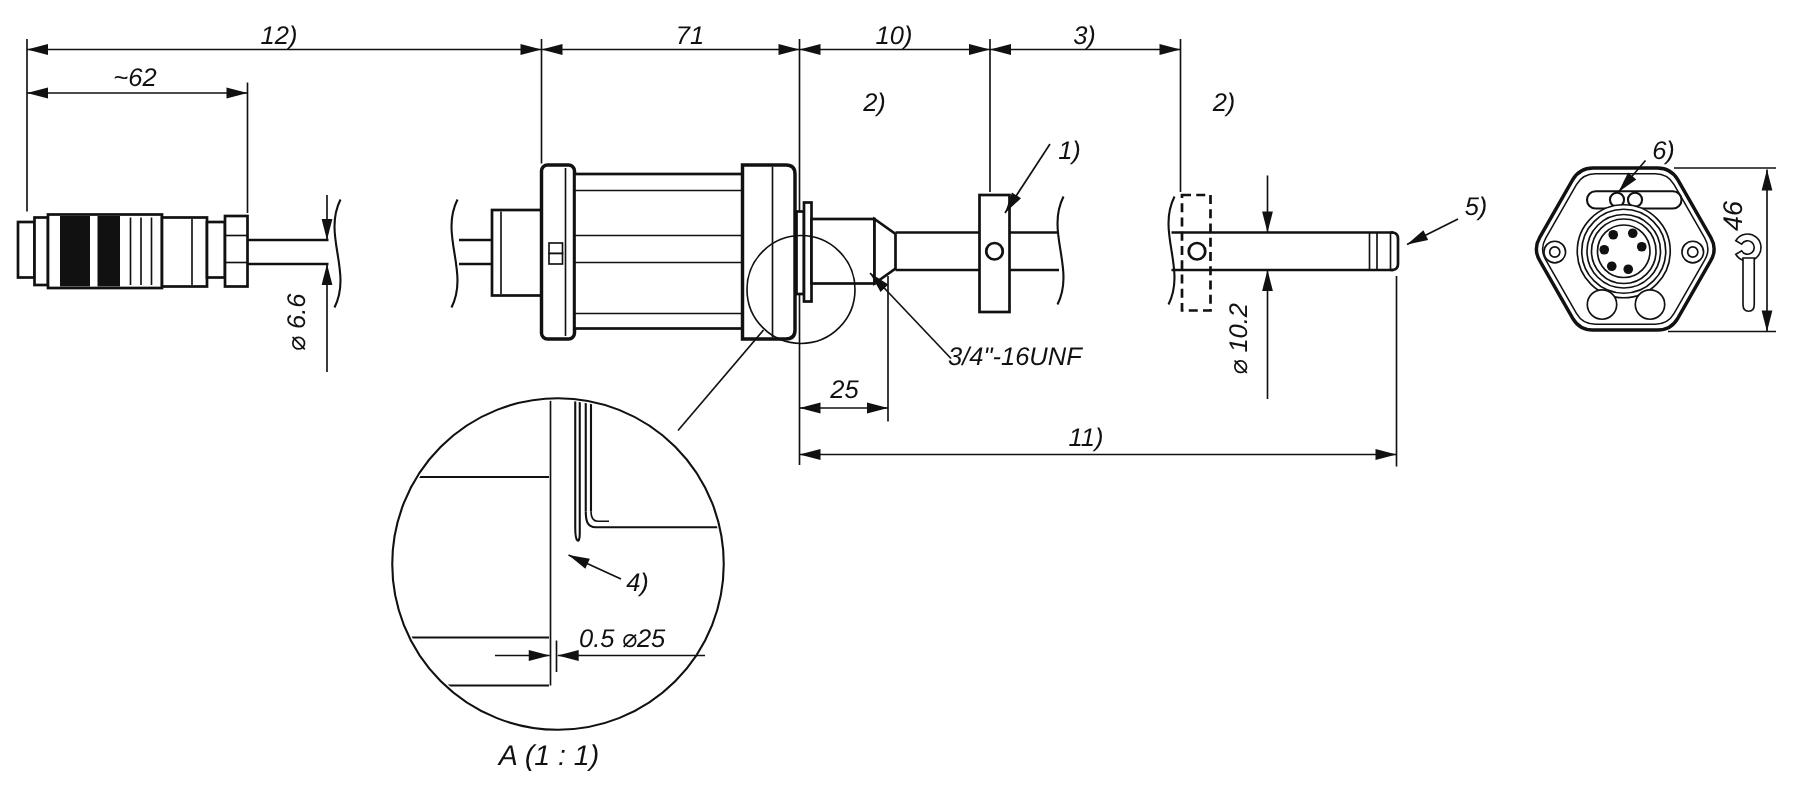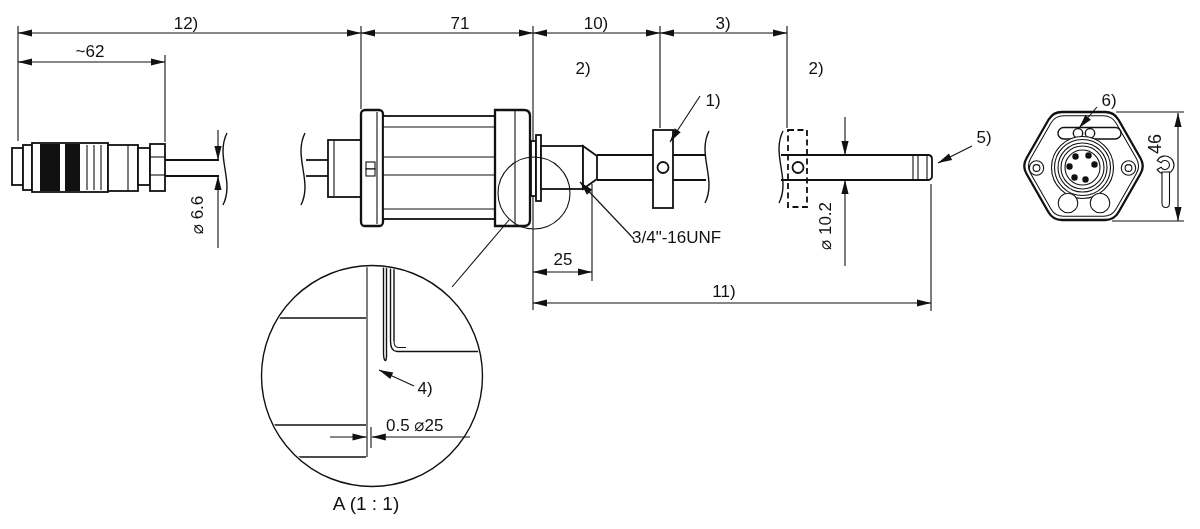--- a/index.html
+++ b/index.html
@@ -1,16 +1,16 @@
 <!DOCTYPE html>
 <html><head>
 <meta charset="utf-8">
 <style>
   html,body{margin:0;padding:0;background:#ffffff;}
-  .stage{position:relative;width:1200px;height:529px;background:#ffffff;overflow:hidden;}
+  .stage{position:relative;width:1200px;height:529px;background:#ffffff;overflow:hidden;font-style:italic;}
   svg{display:block;}
   svg text{font-family:"Liberation Sans","DejaVu Sans",sans-serif;font-size:17px;fill:#111;}
   svg text.big{font-size:19px;}
   svg text.mid{font-size:18px;}
   .thin{stroke:#111;stroke-width:1.1;fill:none;}
   .t14{stroke:#111;stroke-width:1.4;fill:none;}
   .med{stroke:#111;stroke-width:1.8;fill:none;}
   .thick{stroke:#111;stroke-width:2.3;fill:none;}
   .wfill{fill:#ffffff;}
   .bfill{fill:#111111;stroke:none;}

